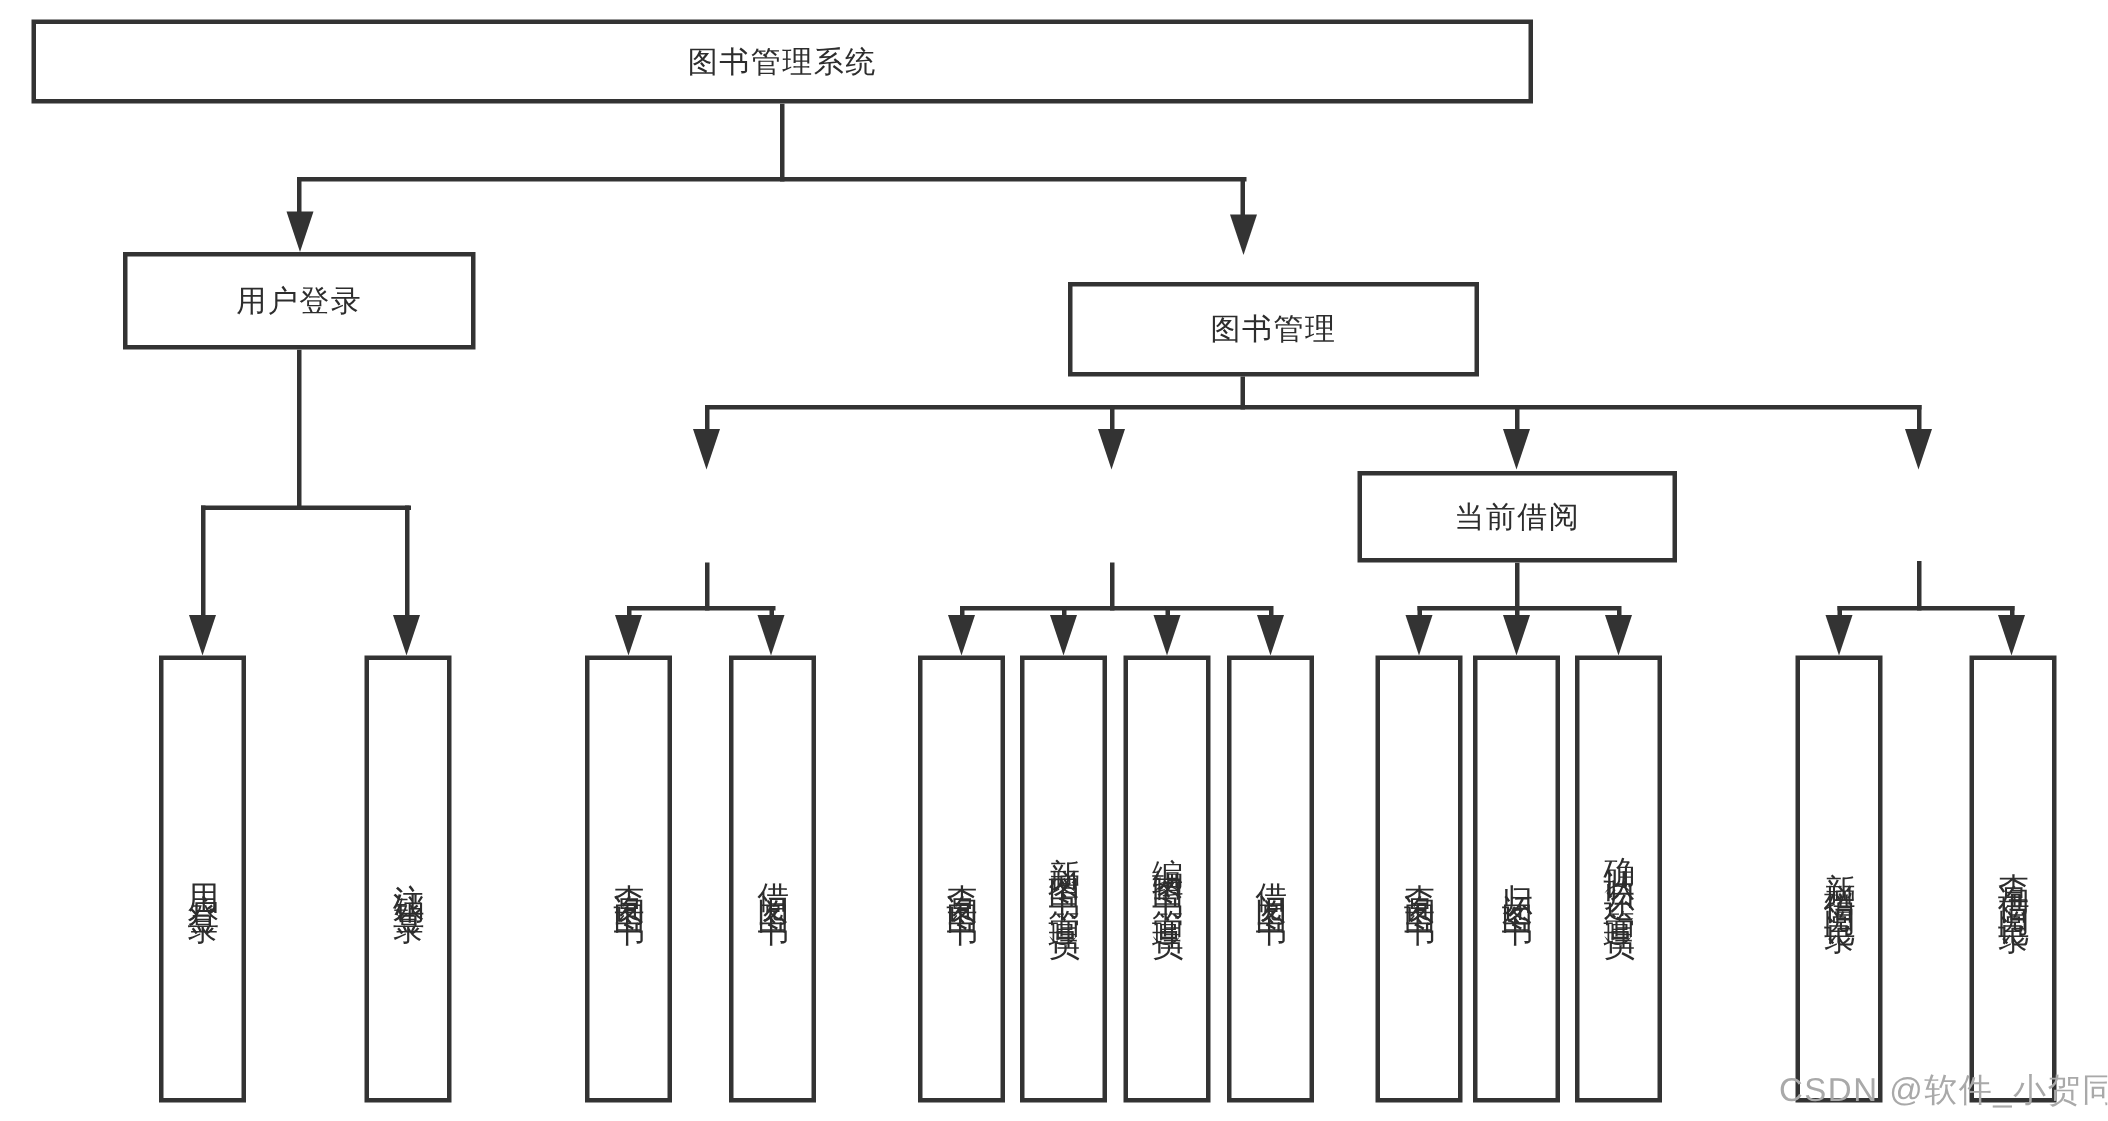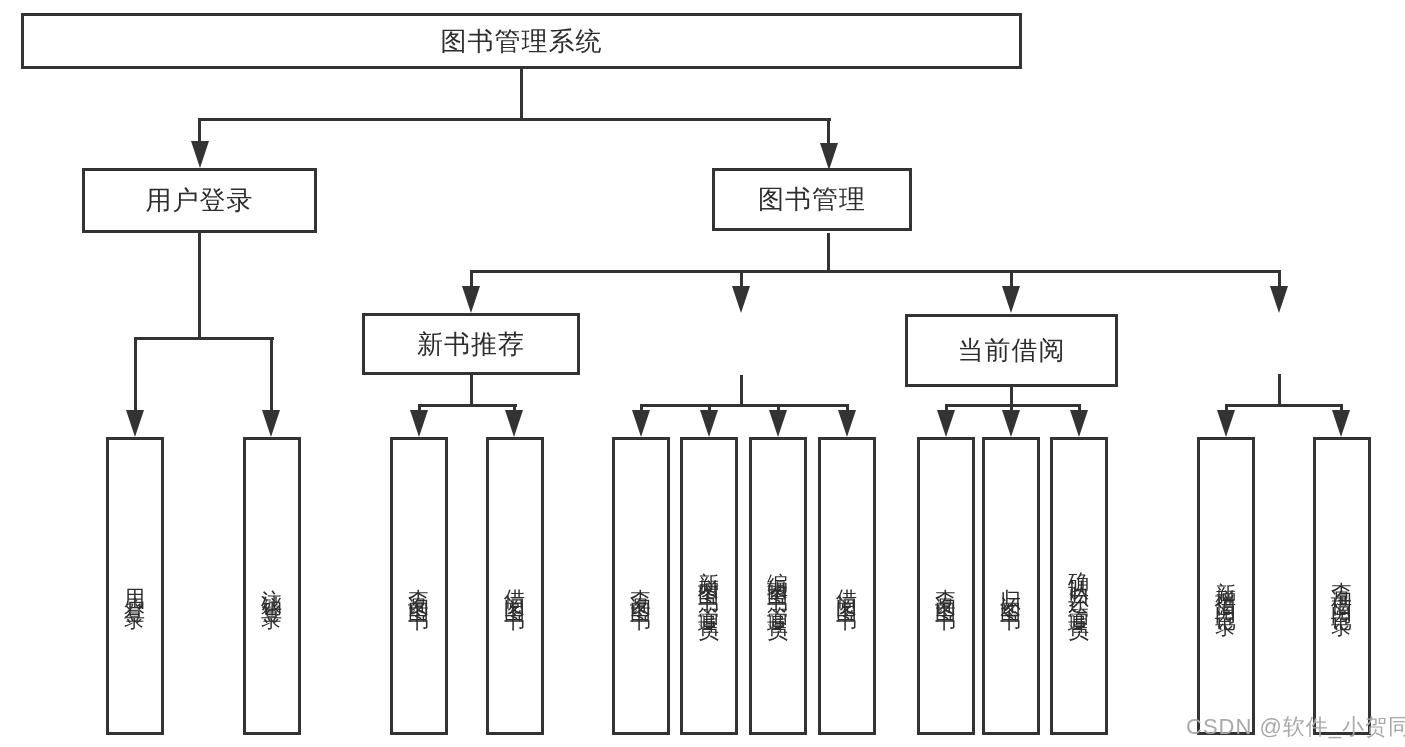--- a/index.html
+++ b/index.html
@@ -11,21 +11,21 @@
     overflow:hidden;
   }
   .node{
     position:absolute;
     box-sizing:border-box;
     border:3px solid var(--line,#333333);
     background:#ffffff;
     display:flex;align-items:center;justify-content:center;
     color:var(--text,#2d2d2d);
   }
-  .h-node{font-size:26px;letter-spacing:1px;}
+  .h-node{font-size:20px;letter-spacing:1px;}
   .v-leaf{
     writing-mode:vertical-rl;
     font-size:21px;
     letter-spacing:7px;
     line-height:1;
     text-align:center;
   }
   .vline,.hline{position:absolute;background:var(--line,#333333);}
   .arrow{
     position:absolute;width:0;height:0;
@@ -106,24 +106,23 @@
     <div class="hline" style="left:1225px;top:404px;width:118px;height:3px"></div>
     <div class="vline" style="left:1225px;top:404px;width:3px;height:9px"></div>
     <div class="arrow" style="left:1217px;top:410px"></div>
     <div class="vline" style="left:1340px;top:404px;width:3px;height:9px"></div>
     <div class="arrow" style="left:1332px;top:410px"></div>
   </div>
 
   <div class="node h-node" style="left:21px;top:13px;width:1001px;height:56px">图书管理系统</div>
 
   <div class="node h-node" style="left:82px;top:168px;width:235px;height:65px">用户登录</div>
-  <div class="node h-node" style="left:712px;top:168px;width:200px;height:63px">图书管理</div>
+  <div class="node h-node" style="left:712px;top:188px;width:274px;height:63px">图书管理</div>
 
-  <div class="node h-node" style="left:362px;top:313px;width:218px;height:62px">新书推荐</div>
-  <div class="node h-node" style="left:905px;top:314px;width:213px;height:73px">当前借阅</div>
+  <div class="node h-node" style="left:905px;top:314px;width:213px;height:61px">当前借阅</div>
 
   <div class="node v-leaf" style="left:106px;top:437px;width:58px;height:298px">用户登录</div>
   <div class="node v-leaf" style="left:243px;top:437px;width:58px;height:298px">注销登录</div>
 
   <div class="node v-leaf" style="left:390px;top:437px;width:58px;height:298px">查询图书</div>
   <div class="node v-leaf" style="left:486px;top:437px;width:58px;height:298px">借阅图书</div>
 
   <div class="node v-leaf" style="left:612px;top:437px;width:58px;height:298px">查询图书</div>
   <div class="node v-leaf" style="left:680px;top:437px;width:58px;height:298px">新增图书（管理员）</div>
   <div class="node v-leaf" style="left:749px;top:437px;width:58px;height:298px">编辑图书（管理员）</div>

